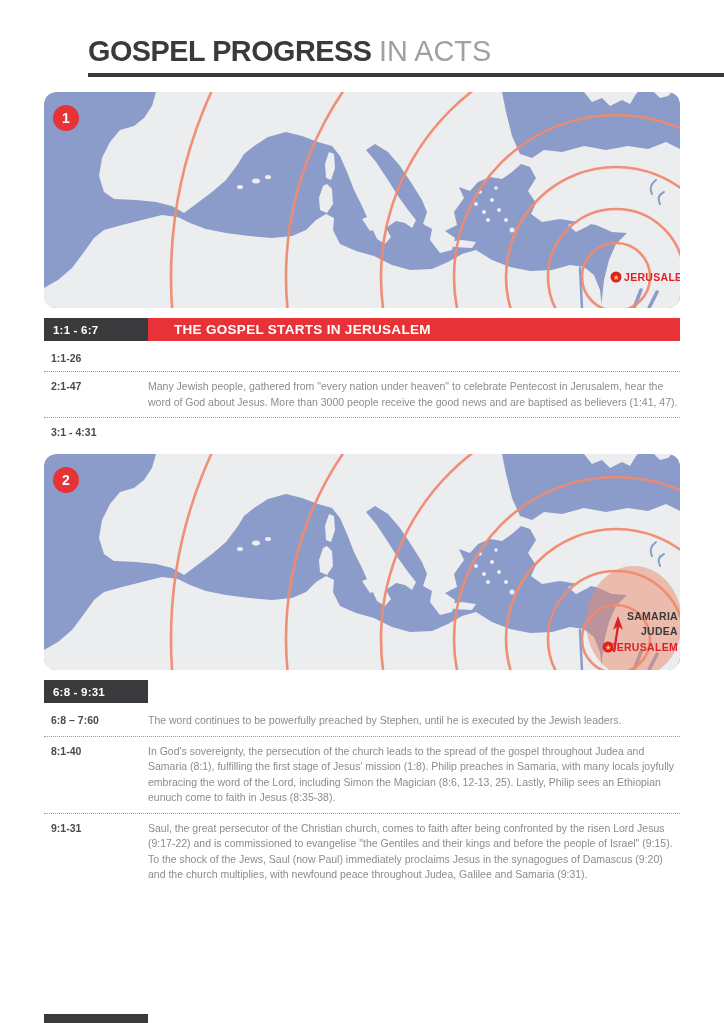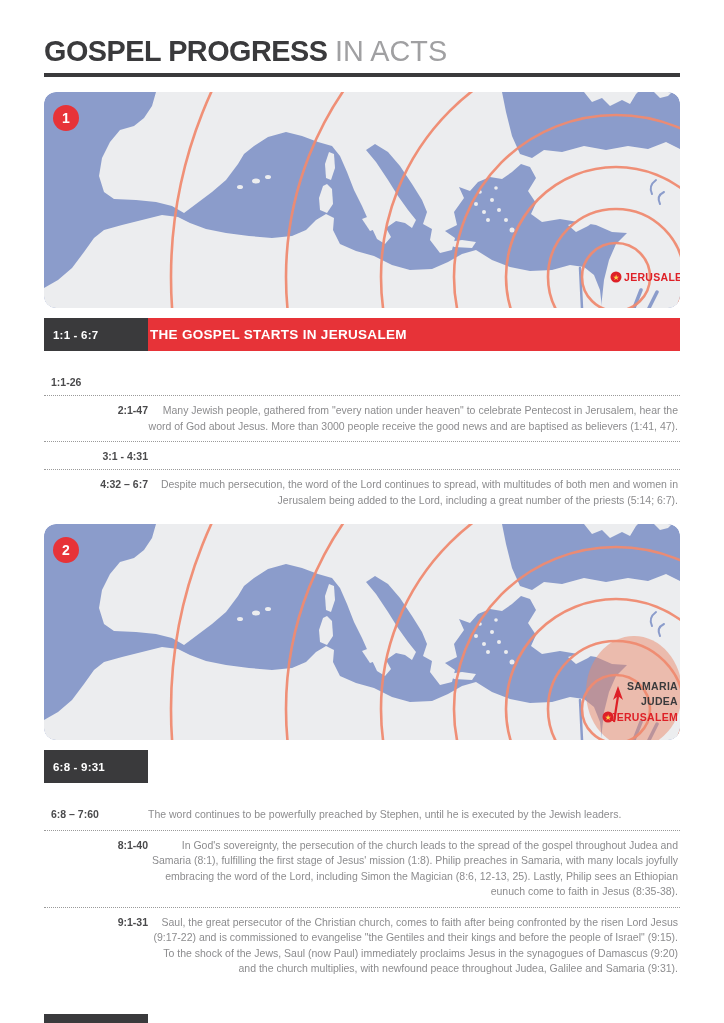--- a/index.html
+++ b/index.html
@@ -1,43 +1,43 @@
 <!DOCTYPE html>
 <html><head>
 <meta charset="utf-8">
 <style>
   html,body{margin:0;padding:0;background:#ffffff;}
   body{width:724px;font-family:"Liberation Sans",sans-serif;-webkit-font-smoothing:antialiased;}
   .page{position:relative;width:724px;height:1023px;background:#fff;overflow:hidden;}
   .content{position:relative;margin-left:44px;width:636px;}
 
   
-  .masthead{position:relative;height:80px;}
+  .masthead{position:relative;height:80px;margin-left:44px;}
   .title{position:absolute;left:0;top:34px;font-size:30px;font-weight:bold;letter-spacing:-0.5px;color:#3a3a3c;white-space:nowrap;transform:scaleX(.96);transform-origin:left;}
   .title .light{font-weight:normal;color:#a0a0a2;letter-spacing:0;}
   .credit{position:absolute;left:392px;top:40px;width:244px;font-size:8.5px;line-height:11.5px;color:#aeaeae;}
   .credit b{color:#7c7c7e;}
   .rule{position:absolute;left:0;top:73px;width:636px;height:4px;background:#3a3a3c;}
 
   
   .mapwrap{position:relative;width:636px;height:216px;border-radius:12px;overflow:hidden;margin-top:12px;}
   svg{display:block;}
   .map-city-label{font-size:10.5px;font-weight:bold;letter-spacing:.3px;}
   .map-region-label{font-size:10.5px;font-weight:bold;letter-spacing:.3px;fill:#3a3a3c;}
   .badge-num{font-size:14px;font-weight:bold;fill:#ffffff;}
 
   
-  .secbar{display:flex;margin-top:10px;height:33px;}
+  .secbar{display:flex;margin-top:10px;height:23px;}
   .secbar .range{width:104px;background:#3a3a3c;color:#fff;font-size:11.5px;font-weight:bold;display:flex;align-items:center;padding-left:9px;box-sizing:border-box;letter-spacing:.2px;}
-  .secbar .bartitle{flex:1;background:#e73338;color:#fff;font-size:13.5px;font-weight:bold;display:flex;align-items:center;padding-left:2px;letter-spacing:.3px;}
-
-  
-  .rows{margin-top:17px;}
+  .secbar .bartitle{flex:1;background:#e73338;color:#fff;font-size:13.5px;font-weight:bold;display:flex;align-items:center;padding-left:26px;letter-spacing:.3px;}
+
+  
+  .rows{margin-top:3px;}
   .row{display:flex;padding:7px 0 7px 0;}
-  .row + .row{border-top:1.5px dotted #9a9a9a;text-align:right;}
+  .row + .row{border-top:1.5px dotted #9a9a9a;}
   .row .ref{width:104px;flex:none;font-size:10.5px;font-weight:bold;color:#4a4a4c;padding-left:7px;box-sizing:border-box;padding-top:1px;}
   .row .desc{flex:1;font-size:10.5px;line-height:15.5px;color:#8c8c8e;padding-right:2px;}
 
   
   .next-sliver{position:absolute;left:44px;top:1014px;width:104px;height:9px;background:#3a3a3c;}
 </style>
 </head>
 <body>
 
 <div class="page">
@@ -141,24 +141,20 @@
       <div class="row">
         <div class="ref">1:1-26</div>
       </div>
       <div class="row">
         <div class="ref">2:1-47</div>
         <div class="desc">Many Jewish people, gathered from "every nation under heaven" to celebrate Pentecost in Jerusalem, hear the word of God about Jesus. More than 3000 people receive the good news and are baptised as believers (1:41, 47).</div>
       </div>
       <div class="row">
         <div class="ref">3:1 - 4:31</div>
       </div>
-      <div class="row">
-        <div class="ref">4:32 – 6:7</div>
-        <div class="desc">Despite much persecution, the word of the Lord continues to spread, with multitudes of both men and women in Jerusalem being added to the Lord, including a great number of the priests (5:14; 6:7).</div>
-      </div>
     </div>
 
     <div class="mapwrap" style="margin-top:9px;">
       <svg width="636" height="216" viewBox="0 0 636 216">
         <g clip-path="url(#mapclip)">
           <use href="#geo-base"></use>
 
           <ellipse cx="590" cy="168" rx="48" ry="56" fill="#e98a6b" opacity="0.5"></ellipse>
           <use href="#geo-rings"></use>
 

